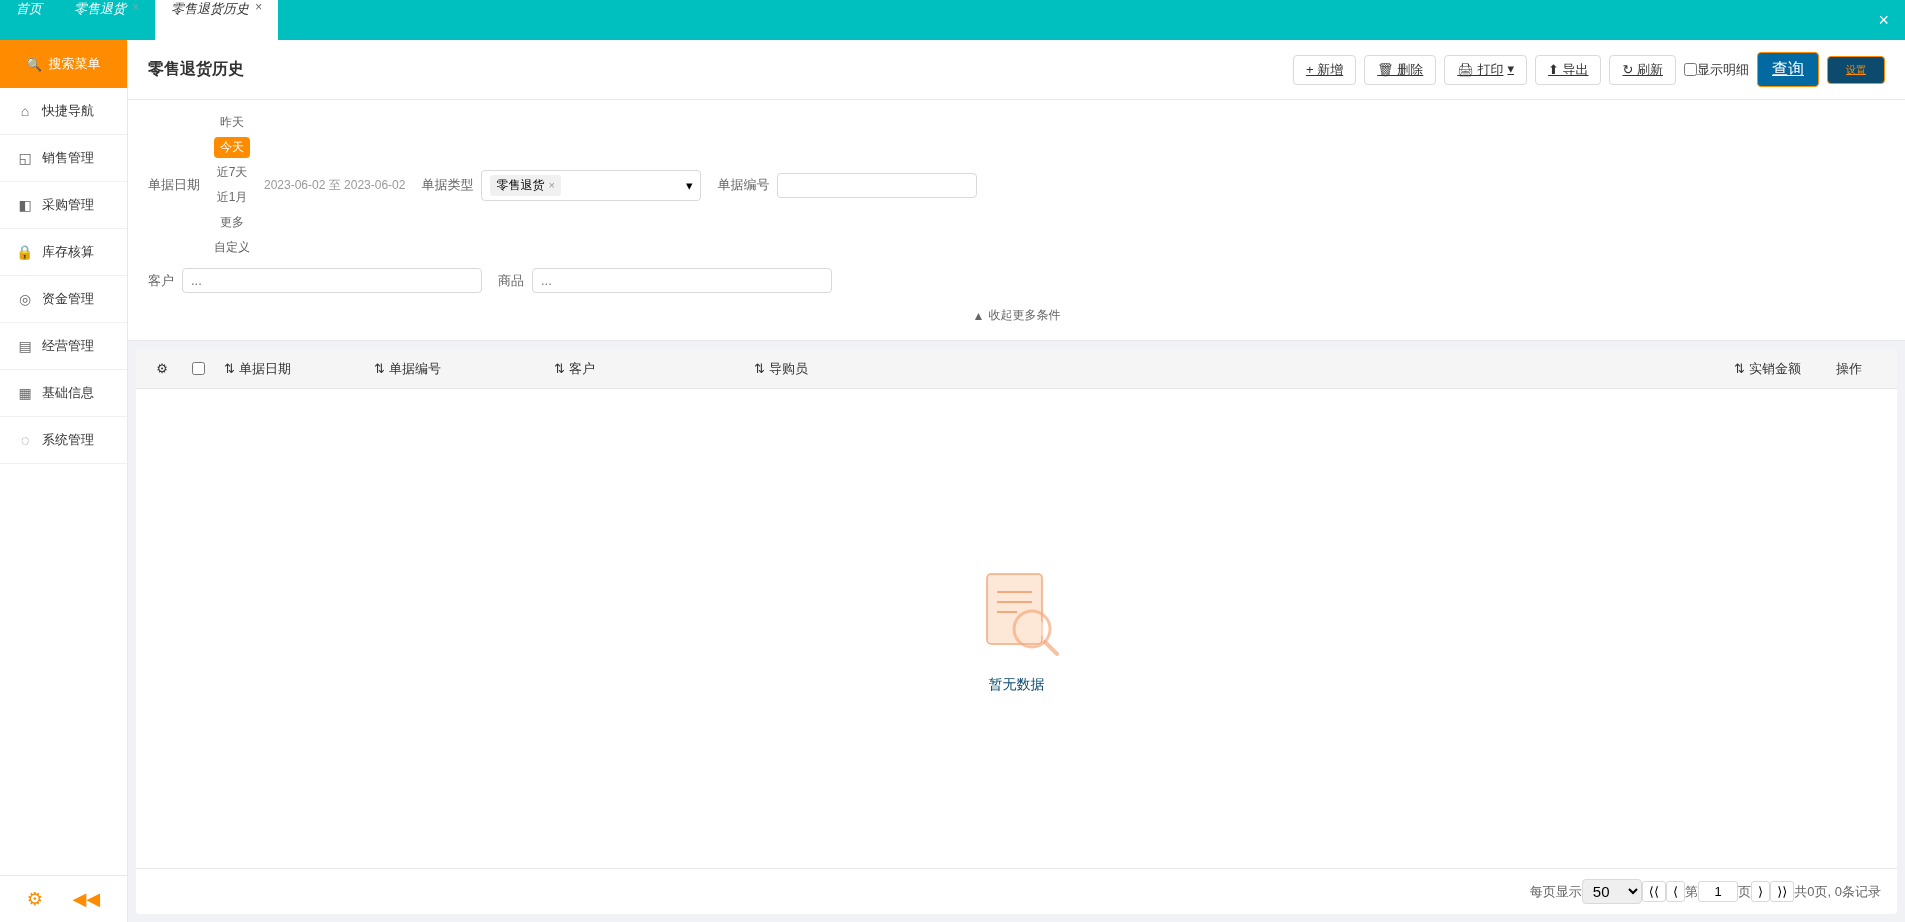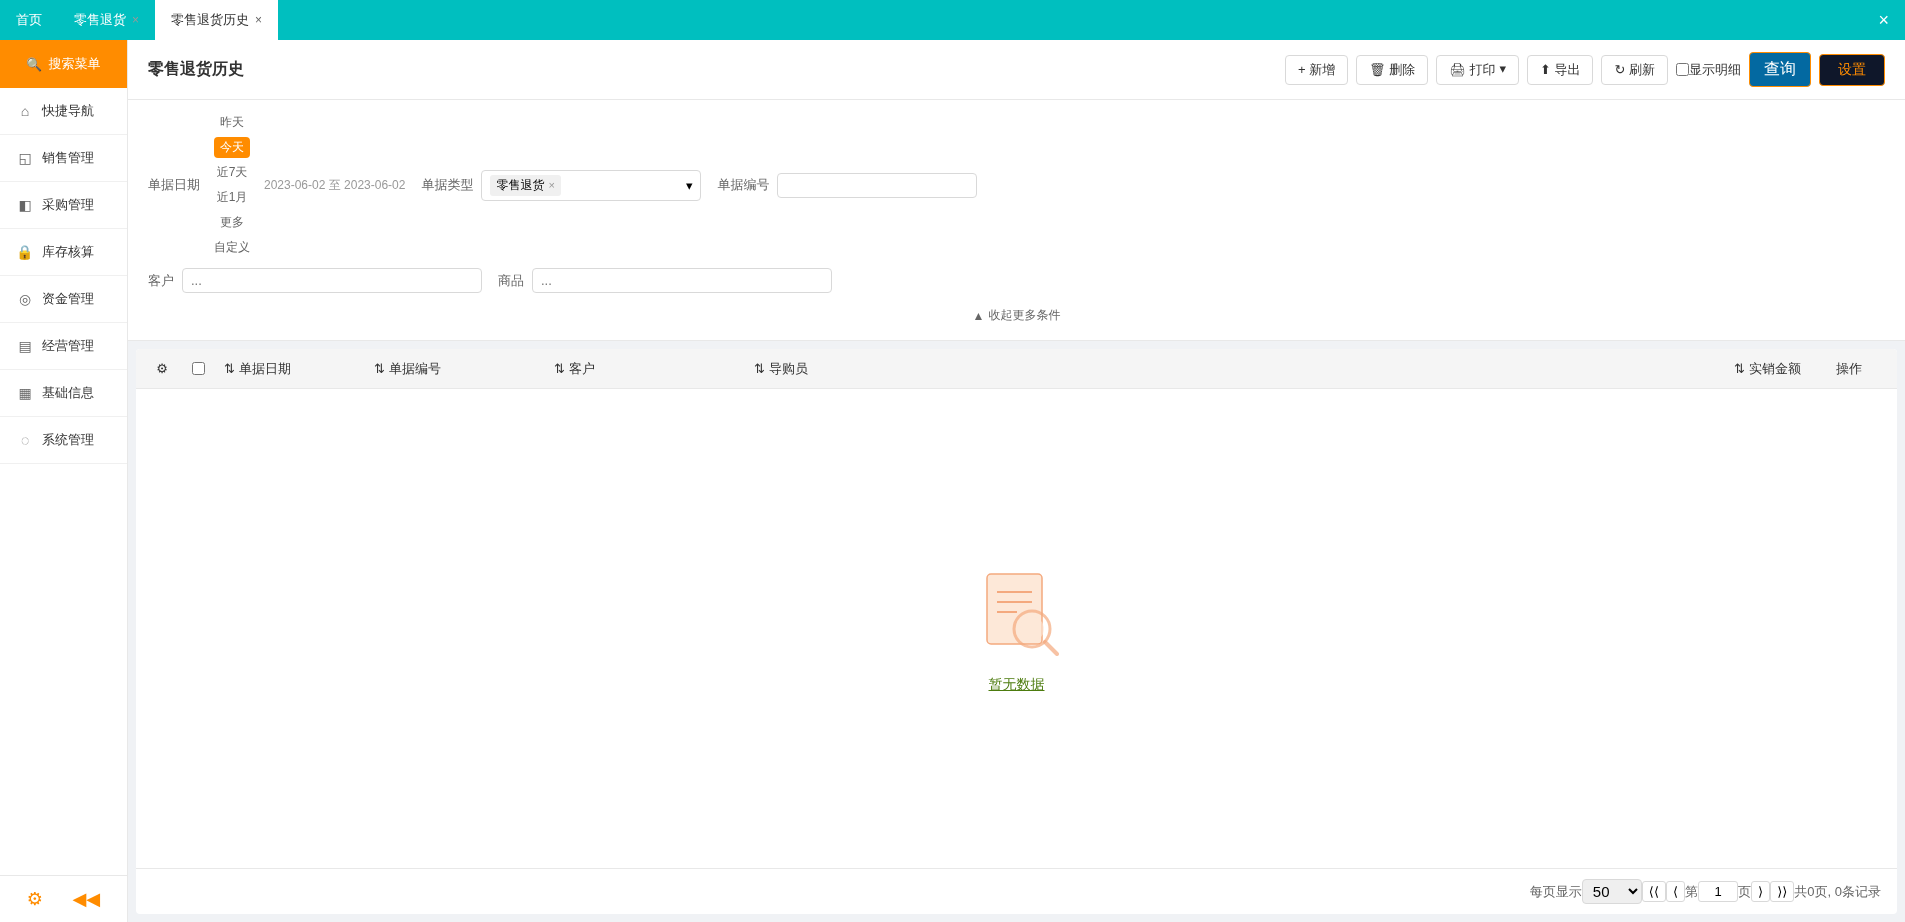--- a/index.html
+++ b/index.html
@@ -10,27 +10,28 @@
       background: #00bfbf;
       height: 40px;
       display: flex;
       align-items: center;
       padding: 0 0;
       flex-shrink: 0;
     }
     .tab-item {
       height: 40px;
       display: flex;
-      align-items: center;
+      align-items: flex-start;
       padding: 0 16px;
       color: white;
       font-size: 13px;
       cursor: pointer;
       gap: 6px;
       white-space: nowrap;
+      font-style: italic;
     }
     .tab-item.active {
       background: white;
       color: #333;
       border-radius: 0;
     }
     .tab-item .close-btn {
       font-size: 12px;
       color: #999;
       cursor: pointer;
@@ -139,38 +140,39 @@
       display: flex;
       align-items: flex-start;
       gap: 4px;
       padding: 5px 12px;
       border: 1px solid #d9d9d9;
       background: white;
       border-radius: 4px;
       font-size: 13px;
       color: #333;
       cursor: pointer;
+      text-decoration: underline;
     }
     .btn-new {
       background: white;
       color: #333;
     }
     .btn-query {
       background: #0369a1;
       color: white;
       border-color: #ff8c00;
       padding: 6px 14px;
       font-size: 16px;
     }
     .btn-setting {
-      background: #0f172a;
+      background: #0c4a6e;
       color: #ff8c00;
       border-color: #ff8c00;
       padding: 6px 18px;
-      font-size: 14px;
+      font-size: 10px;
     }
     .checkbox-label {
       display: flex;
       align-items: center;
       font-size: 13px;
       color: #333;
     }
 
     
     .filter-area {
@@ -312,22 +314,21 @@
       align-items: center;
       justify-content: center;
       gap: 12px;
     }
     .empty-icon {
       width: 100px;
       height: 100px;
     }
     .empty-text {
       font-size: 14px;
-      color: #4d7c0f;
-      text-decoration: underline;
+      color: #0c4a6e;
     }
 
     
     .pagination {
       display: flex;
       align-items: center;
       justify-content: flex-end;
       padding: 10px 16px;
       border-top: 1px solid #e8e8e8;
       gap: 0;

